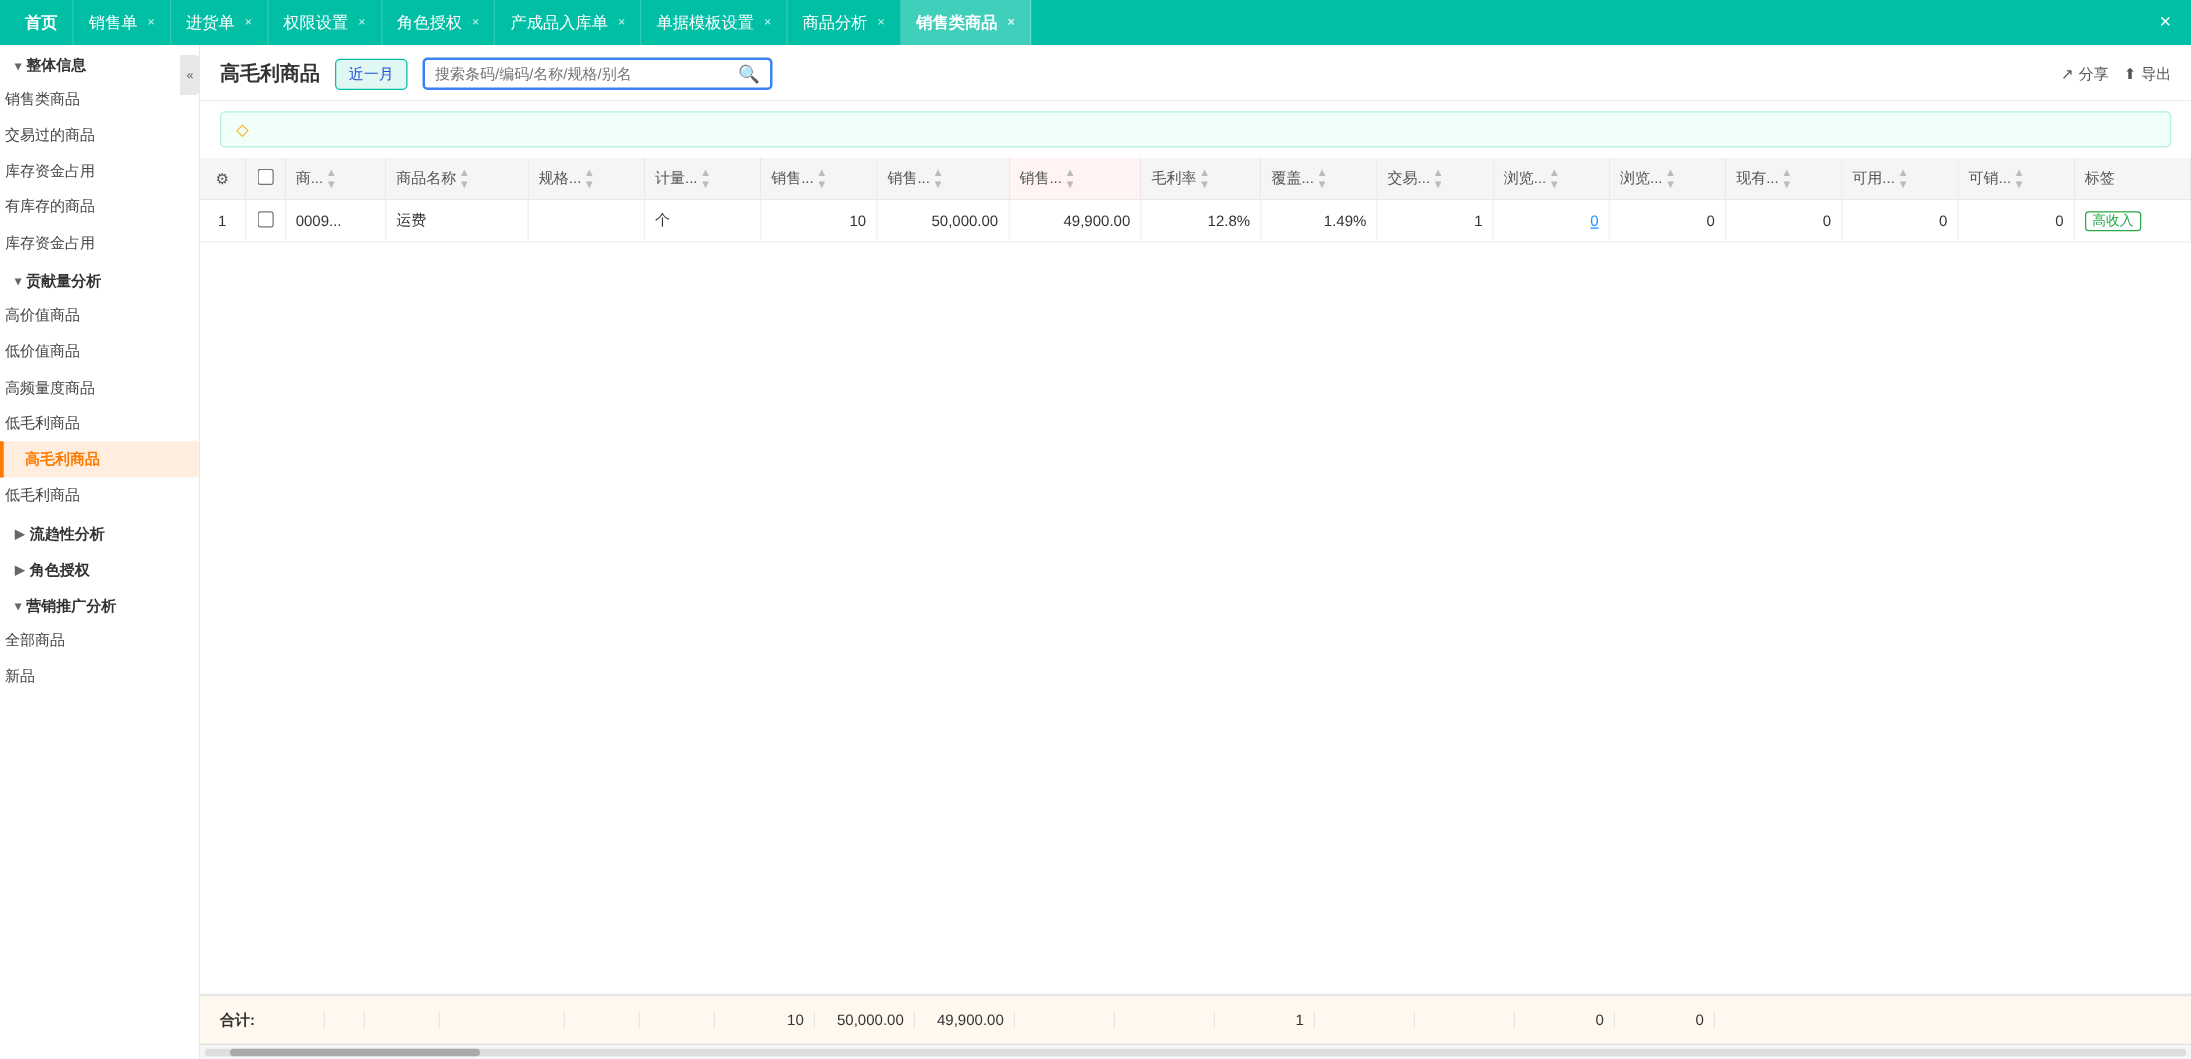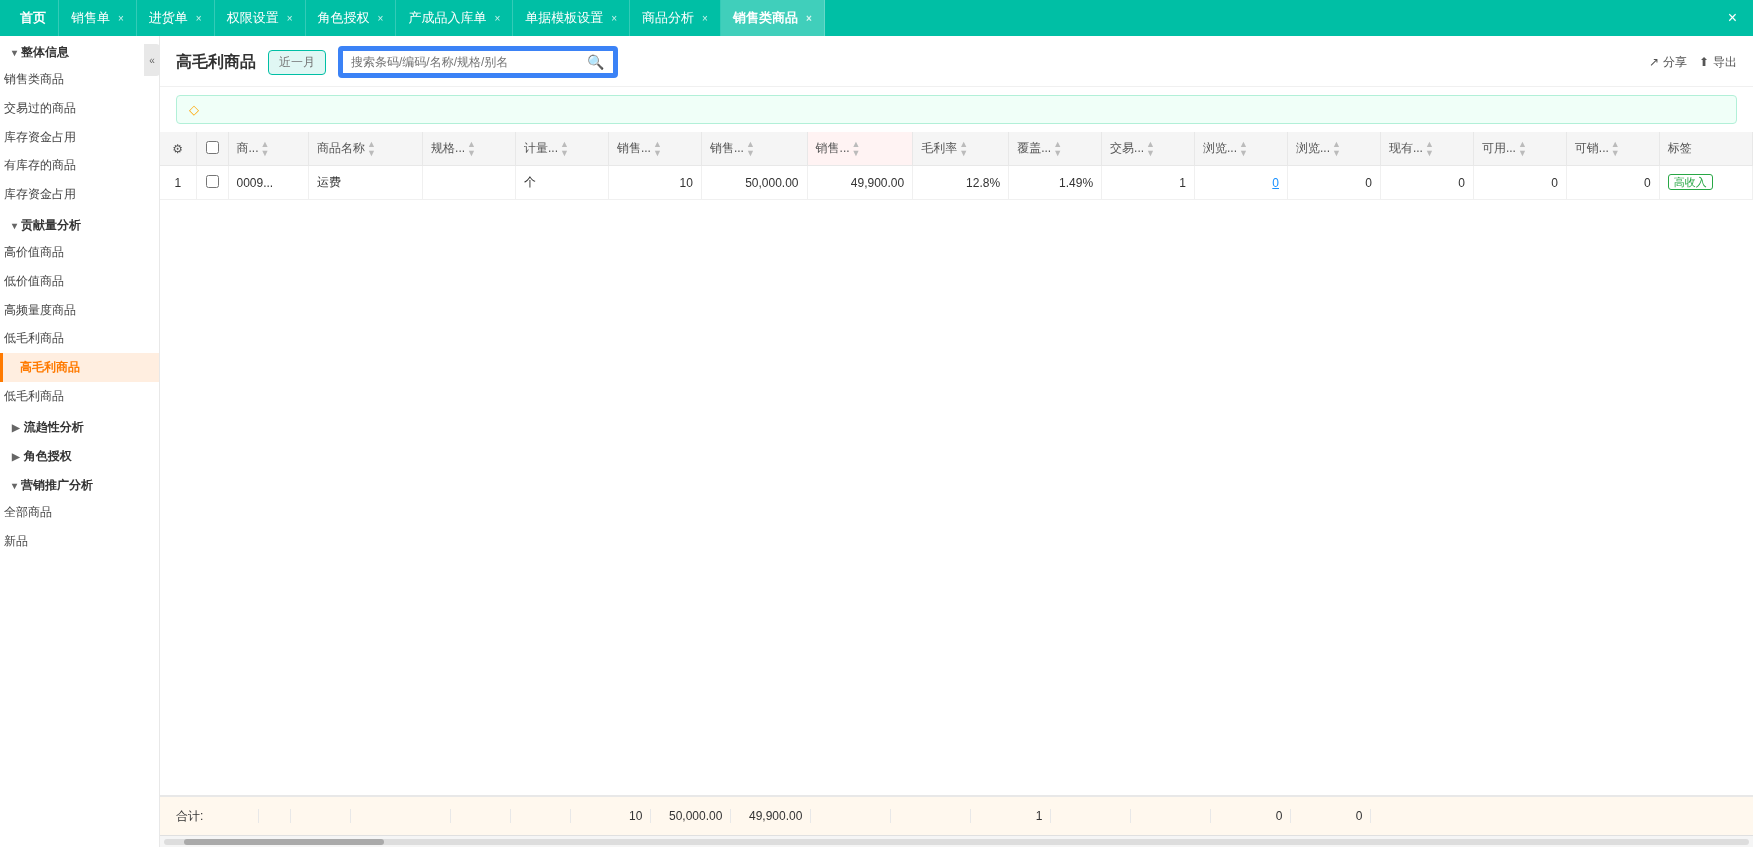--- a/index.html
+++ b/index.html
@@ -109,29 +109,29 @@
       font-size: 16px;
       font-weight: bold;
       color: #333;
     }
     .filter-btn {
       background: #f5f5f5;
       border: 1px solid #e0e0e0;
       border-radius: 4px;
       padding: 3px 10px;
       font-size: 12px;
-      color: #737373;
+      color: #1d4ed8;
       cursor: pointer;
       text-align: center;
     }
     .filter-btn.active { background: #e0f7f4; border-color: #00bfa5; }
     .search-box {
       display: flex;
       align-items: center;
-      border: 5px solid #3b82f6;
+      border: 2px solid #3b82f6;
       border-radius: 4px;
       padding: 3px 8px;
       gap: 6px;
       flex: 1;
       max-width: 280px;
     }
     .search-box input {
       border: none;
       outline: none;
       font-size: 12px;
@@ -218,21 +218,21 @@
       background: #fff8ee;
       border-top: 2px solid #e8e8e8;
       padding: 8px 16px;
       display: flex;
       align-items: center;
       font-size: 12px;
       color: #333;
       flex-shrink: 0;
       height: 40px;
     }
-    .footer-label { font-weight: normal; margin-right: 20px; }
+    .footer-label { font-weight: bold; margin-right: 20px; }
     .footer-cells {
       display: flex;
       gap: 0;
       flex: 1;
     }
     .footer-cell {
       padding: 0 8px;
       min-width: 80px;
       text-align: right;
       border-right: 1px solid #e8e8e8;

